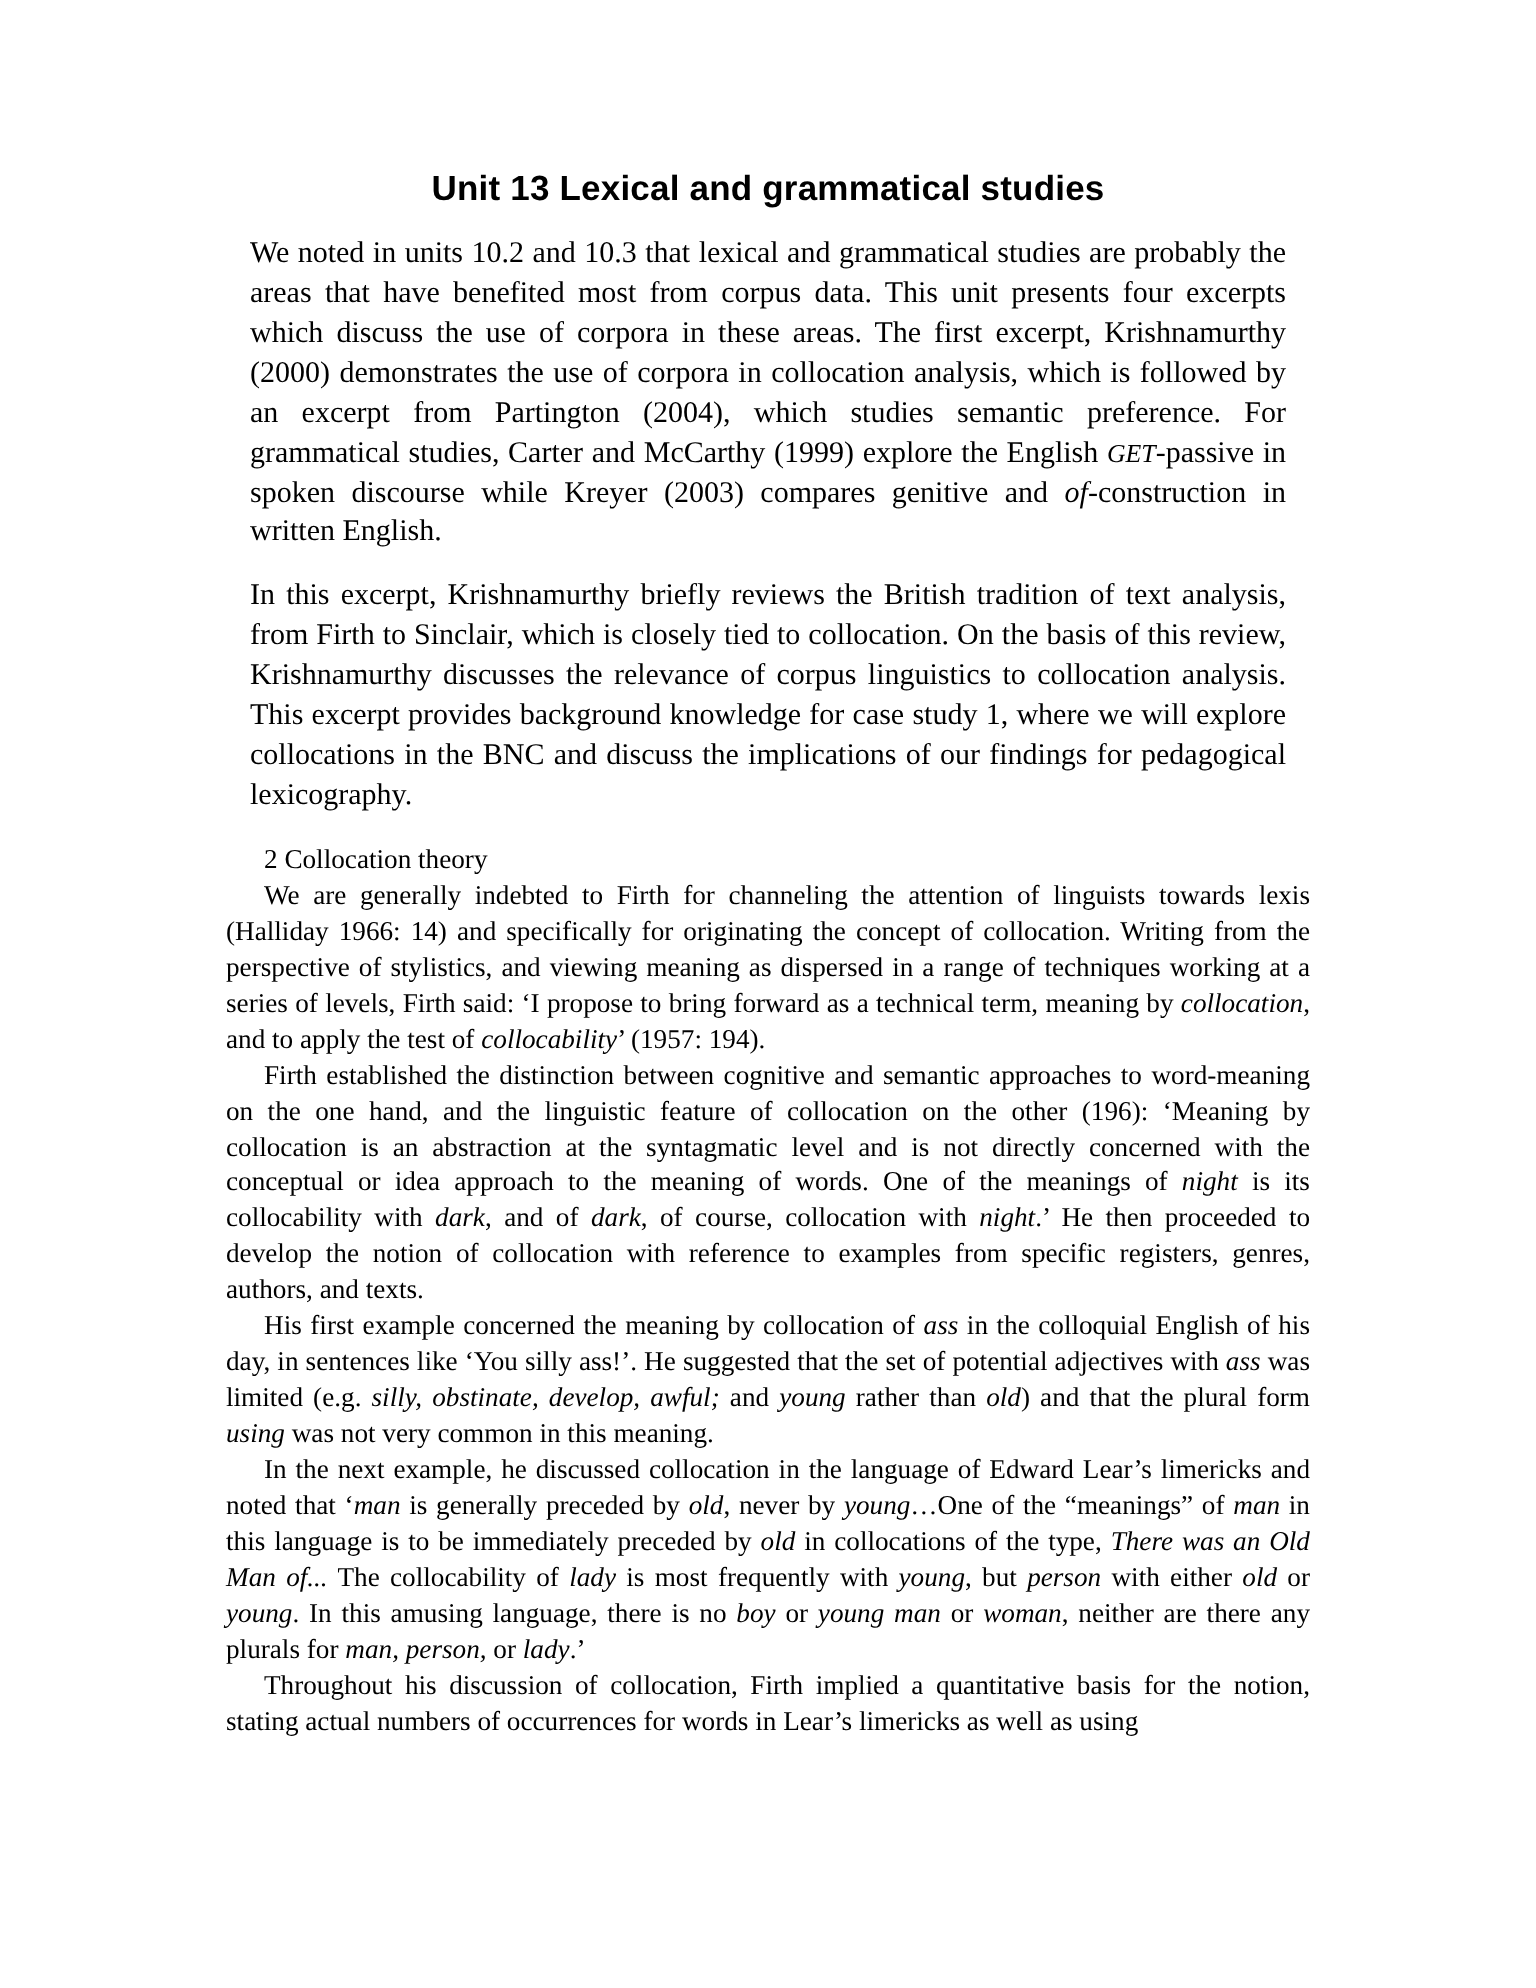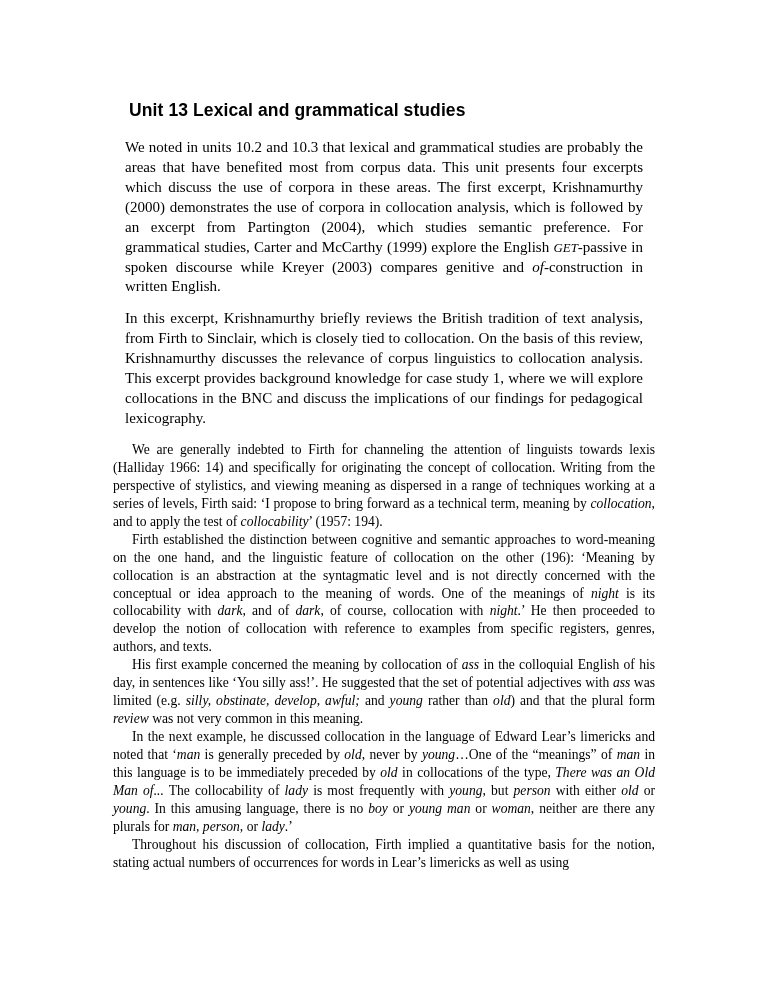--- a/index.html
+++ b/index.html
@@ -19,22 +19,23 @@
     width: 768px;
     height: 994px;
     background: #ffffff;
     box-sizing: border-box;
     padding: 0 113px 0 113px;
   }
   .doc-title {
     font-family: "Liberation Sans", "DejaVu Sans", sans-serif;
     font-weight: bold;
     font-size: 17.5px;
+    text-align: center;
     letter-spacing: 0.1px;
-    margin: 16px;
+    margin: 0;
     padding-top: 84px;
     line-height: 1.25;
   }
   .section-heading {
     font-family: "Liberation Serif", "DejaVu Serif", serif;
     font-weight: bold;
     font-size: 14.5px;
     margin: 0;
     line-height: 1.3;
   }
@@ -87,20 +88,21 @@
   <h1 class="doc-title">Unit 13 Lexical and grammatical studies</h1>
 
 
   <p class="body-par par-intro">We noted in units 10.2 and 10.3 that lexical and grammatical studies are probably the areas that have benefited most from corpus data. This unit presents four excerpts which discuss the use of corpora in these areas. The first excerpt, Krishnamurthy (2000) demonstrates the use of corpora in collocation analysis, which is followed by an excerpt from Partington (2004), which studies semantic preference. For grammatical studies, Carter and McCarthy (1999) explore the English <i class="sc" style="font-size: 0.86em;">GET</i>-passive in spoken discourse while Kreyer (2003) compares genitive and <i>of</i>-construction in written English.</p>
 
 
   <p class="body-par par-krish">In this excerpt, Krishnamurthy briefly reviews the British tradition of text analysis, from Firth to Sinclair, which is closely tied to collocation. On the basis of this review, Krishnamurthy discusses the relevance of corpus linguistics to collocation analysis. This excerpt provides background knowledge for case study 1, where we will explore collocations in the BNC and discuss the implications of our findings for pedagogical lexicography.</p>
 
 
   <div class="excerpt">
+    <p class="no-indent" style="text-indent:19px;">2  Collocation theory</p>
     <p>We are generally indebted to Firth for channeling the attention of linguists towards lexis (Halliday 1966: 14) and specifically for originating the concept of collocation. Writing from the perspective of stylistics, and viewing meaning as dispersed in a range of techniques working at a series of levels, Firth said: ‘I propose to bring forward as a technical term, meaning by <i>collocation</i>, and to apply the test of <i>collocability</i>’ (1957: 194).</p>
     <p>Firth established the distinction between cognitive and semantic approaches to word-meaning on the one hand, and the linguistic feature of collocation on the other (196): ‘Meaning by collocation is an abstraction at the syntagmatic level and is not directly concerned with the conceptual or idea approach to the meaning of words. One of the meanings of <i>night</i> is its collocability with <i>dark</i>, and of <i>dark</i>, of course, collocation with <i>night</i>.’ He then proceeded to develop the notion of collocation with reference to examples from specific registers, genres, authors, and texts.</p>
-    <p>His first example concerned the meaning by collocation of <i>ass</i> in the colloquial English of his day, in sentences like ‘You silly ass!’. He suggested that the set of potential adjectives with <i>ass</i> was limited (e.g. <i>silly, obstinate, develop, awful;</i> and <i>young</i> rather than <i>old</i>) and that the plural form <i>review</i> was not very common in this meaning.</p>
+    <p>His first example concerned the meaning by collocation of <i>ass</i> in the colloquial English of his day, in sentences like ‘You silly ass!’. He suggested that the set of potential adjectives with <i>ass</i> was limited (e.g. <i>silly, obstinate, develop, awful;</i> and <i>young</i> rather than <i>old</i>) and that the plural form <i>using</i> was not very common in this meaning.</p>
     <p>In the next example, he discussed collocation in the language of Edward Lear’s limericks and noted that ‘<i>man</i> is generally preceded by <i>old</i>, never by <i>young</i>…One of the “meanings” of <i>man</i> in this language is to be immediately preceded by <i>old</i> in collocations of the type, <i>There was an Old Man of...</i> The collocability of <i>lady</i> is most frequently with <i>young</i>, but <i>person</i> with either <i>old</i> or <i>young</i>. In this amusing language, there is no <i>boy</i> or <i>young man</i> or <i>woman</i>, neither are there any plurals for <i>man, person,</i> or <i>lady</i>.’</p>
     <p>Throughout his discussion of collocation, Firth implied a quantitative basis for the notion, stating actual numbers of occurrences for words in Lear’s limericks as well as using</p>
   </div>
 
 </div>
 
 </body></html>

